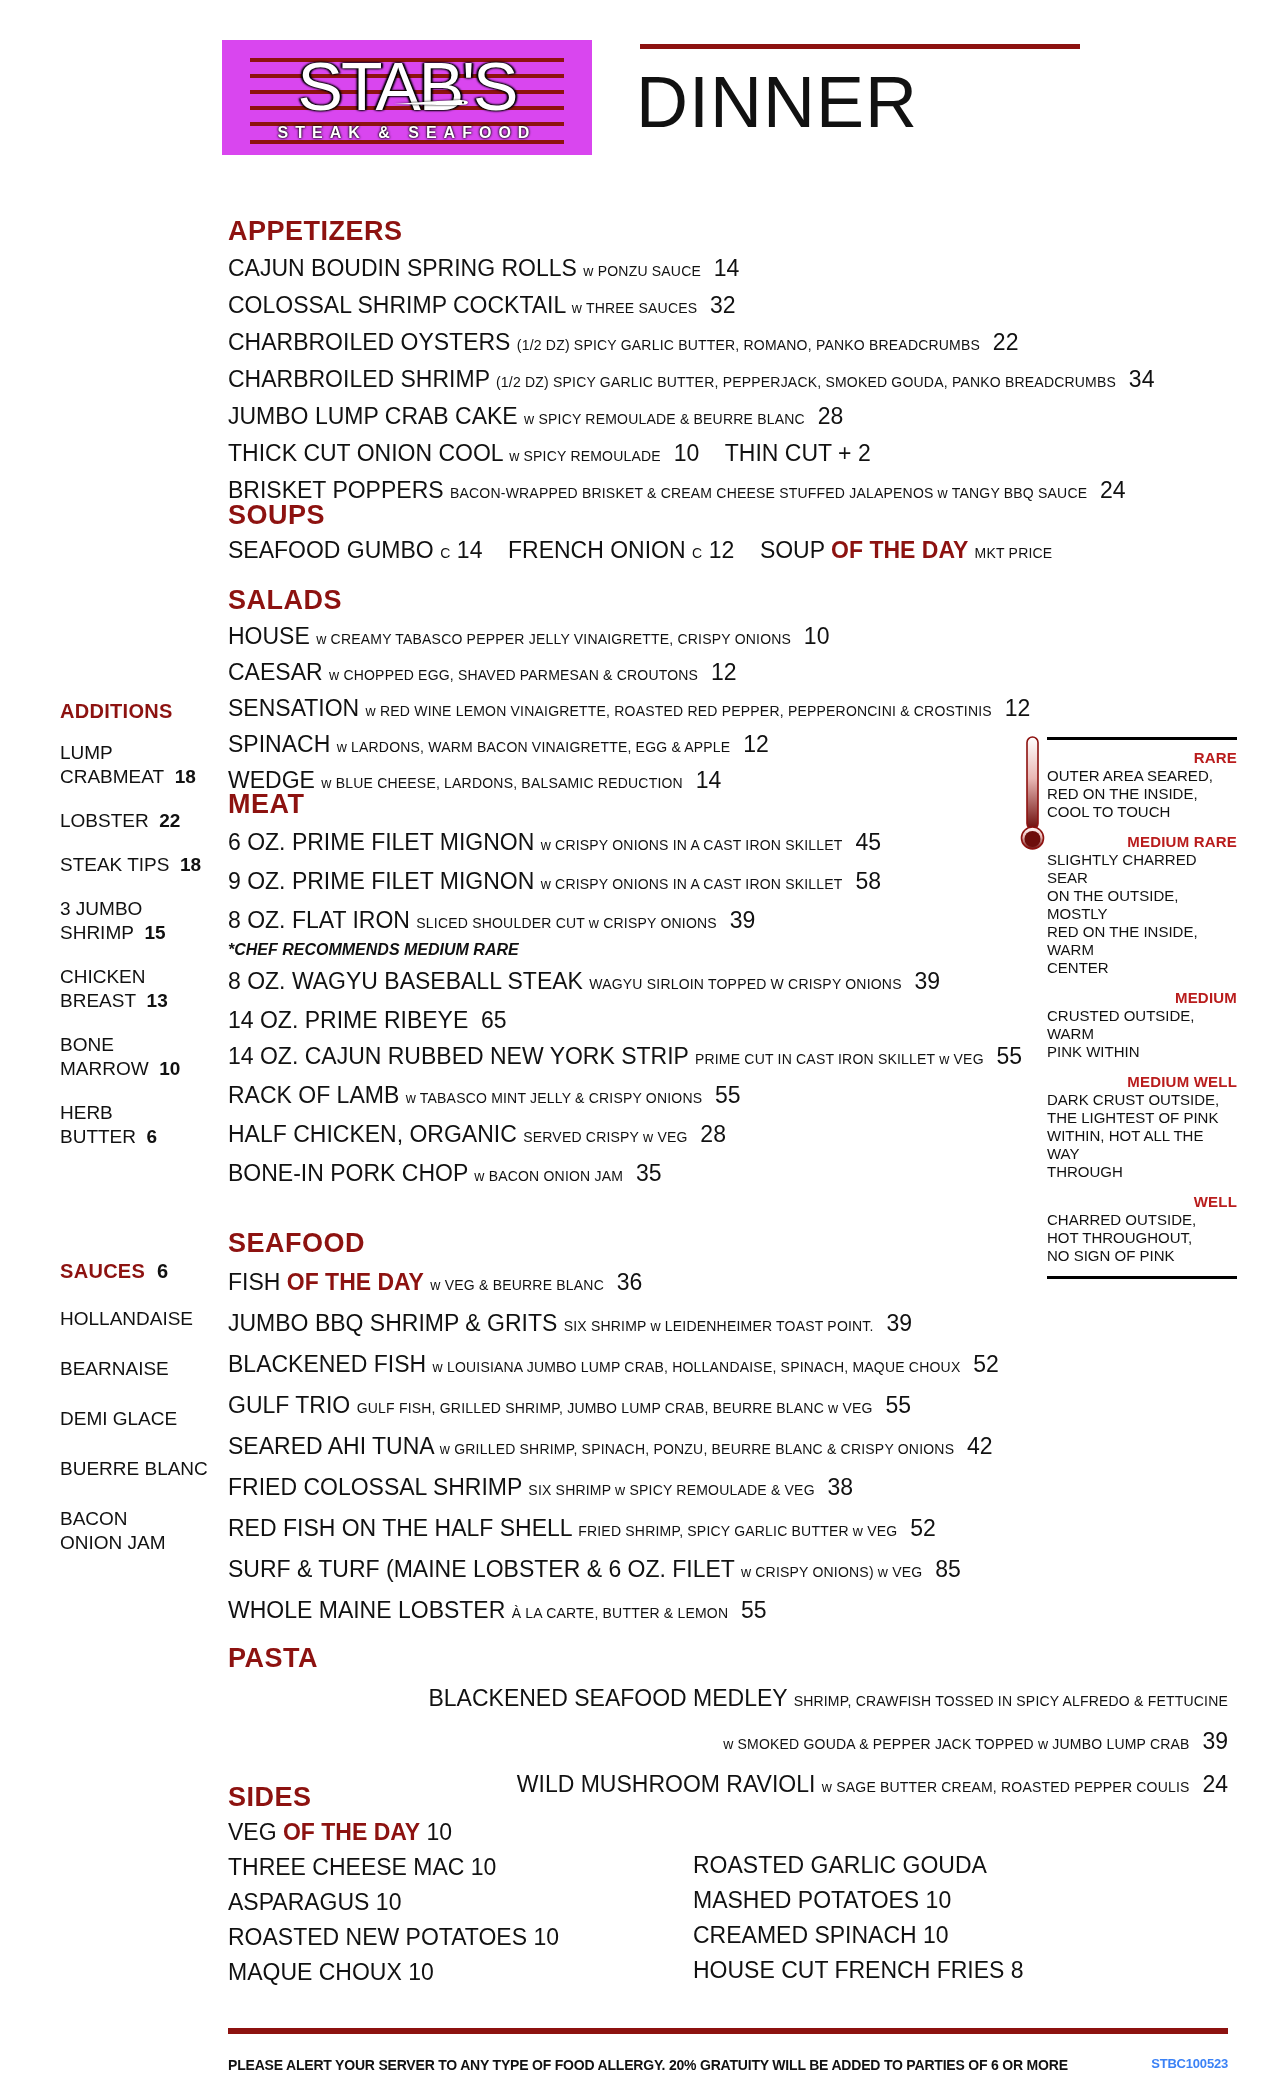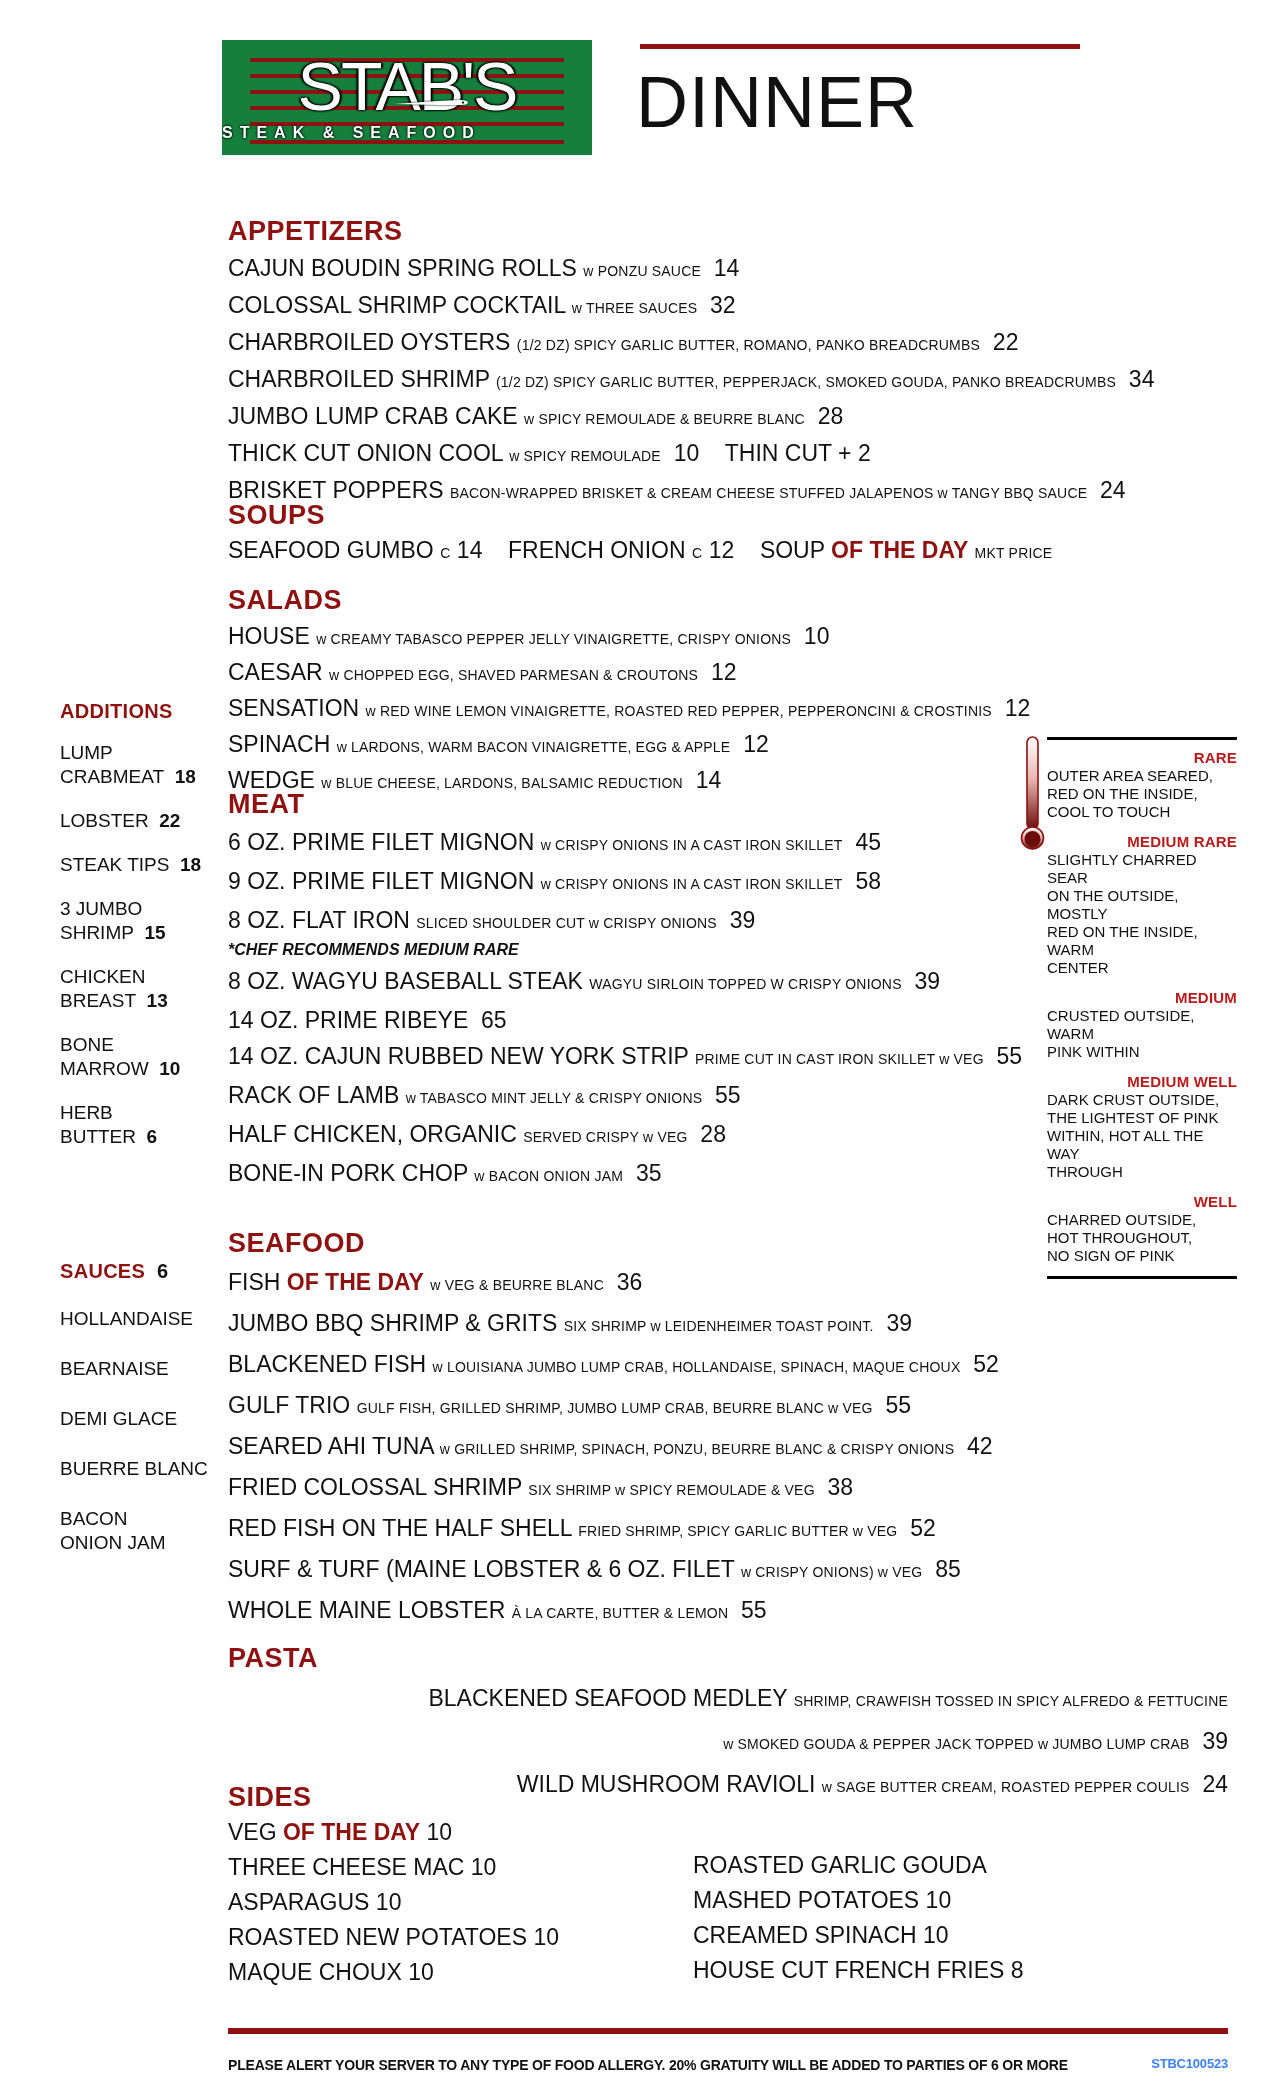--- a/index.html
+++ b/index.html
@@ -10,21 +10,21 @@
     color:#111111;
     position:relative;
     overflow:hidden;
   }
   .page{position:relative;width:1275px;height:2100px;}
 
   
   .header{position:absolute;left:0;top:40px;width:1275px;height:130px;}
   .logo-box{
     position:absolute;left:222px;top:0px;width:370px;height:115px;
-    background:#15803d;overflow:hidden;
+    background:#d946ef;overflow:hidden;
   }
   .logo-stripes{position:absolute;left:0;top:0;width:370px;height:115px;}
   .logo-stripes i{
     position:absolute;left:28px;width:314px;height:4px;background:#8d1210;display:block;
   }
   .logo-word{
     position:absolute;left:0;top:8px;width:370px;
     text-align:center;
     font-family:"Liberation Sans", sans-serif;
     font-weight:400;
@@ -32,21 +32,21 @@
     letter-spacing:-2px;
     color:#ffffff;
     line-height:76px;
     text-shadow:0 0 2px #000, 0 0 3px #000, 2px 0 2px #000, -2px 0 2px #000;
   }
   .logo-knife{
     position:absolute;left:170px;top:58px;width:78px;height:10px;
     filter:drop-shadow(0 0 1px #000);
   }
   .logo-sub{
-    position:absolute;left:0;top:84px;width:370px;text-align:left;
+    position:absolute;left:0;top:84px;width:370px;text-align:center;
     font-size:16px;letter-spacing:7px;color:#ffffff;font-weight:600;
     text-shadow:0 0 2px #000,0 0 3px #000;
   }
   .dinner-rule{
     position:absolute;left:640px;top:4px;width:440px;height:5px;background:#8d1210;
   }
   .dinner-title{
     position:absolute;left:636px;top:26px;
     font-size:72px;font-weight:300;letter-spacing:1px;color:#111;
     line-height:72px;

